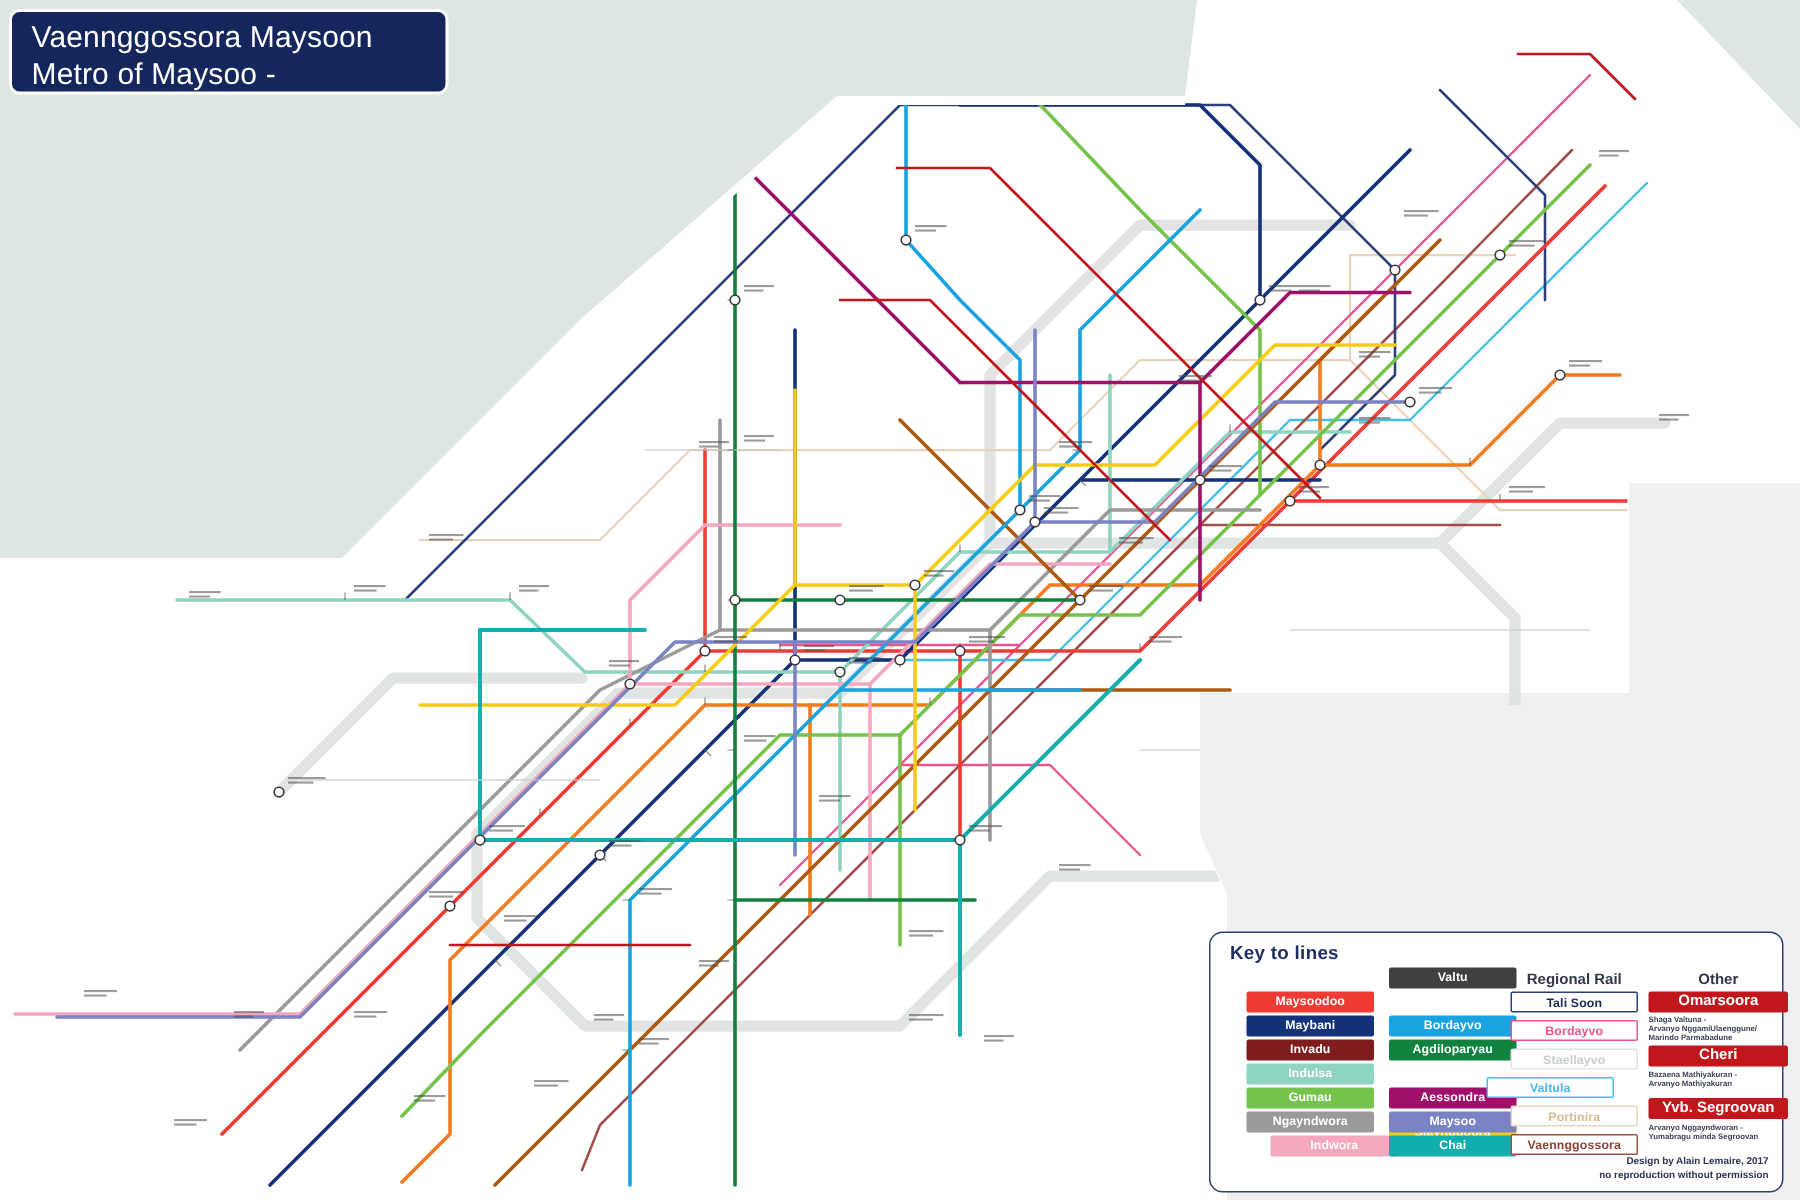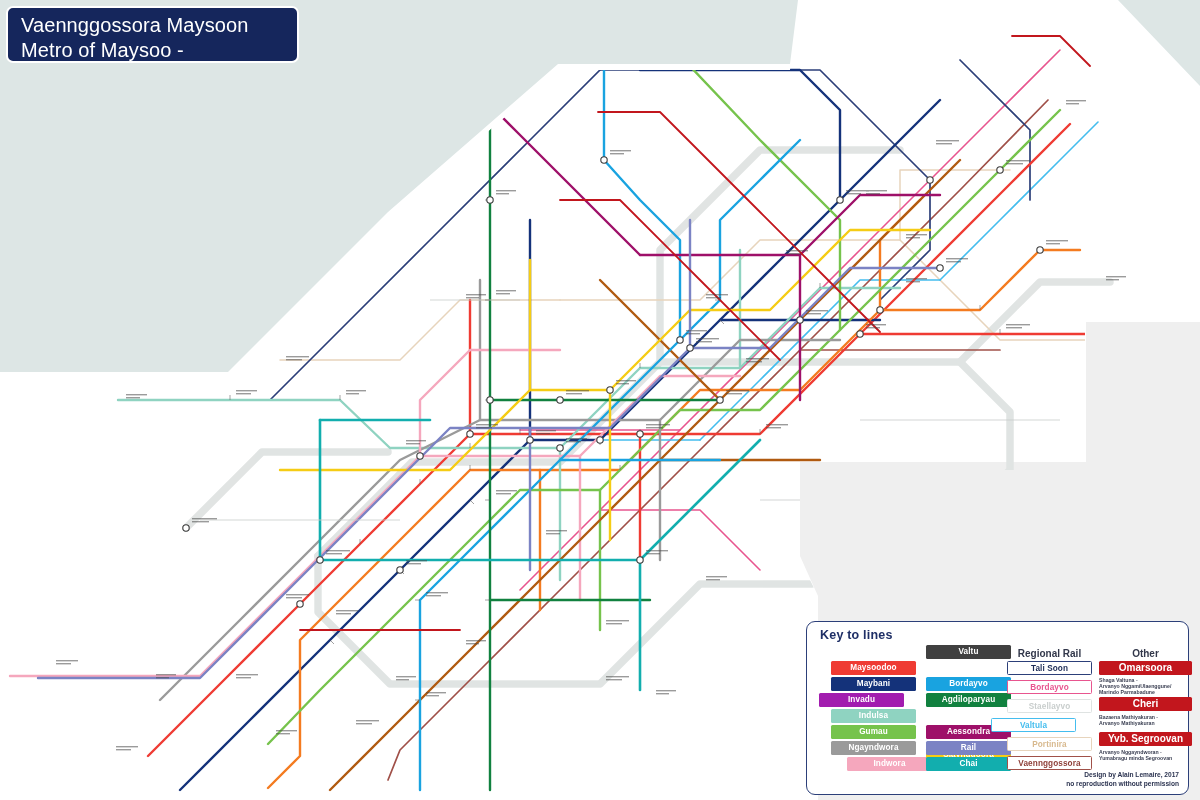--- a/index.html
+++ b/index.html
@@ -386,32 +386,32 @@
 
   <div id="legend">
     <div id="legend-title">Key to lines</div>
 
     <div class="col-head" style="left:58px;top:26px;width:180px;">Metro</div>
     <div class="col-head" style="left:196px;top:26px;width:93px;">Regional Rail</div>
     <div class="col-head" style="left:292px;top:26px;width:93px;">Other</div>
 
     <div class="swatch" style="left:24px;top:39px;background:#ef3b33;">Maysoodoo</div>
     <div class="swatch" style="left:24px;top:55px;background:#14327a;">Maybani</div>
-    <div class="swatch" style="left:12px;top:71px;background:#a21caf;">Invadu</div>
+    <div class="swatch" style="left:24px;top:71px;background:#7f1d1d;">Invadu</div>
     <div class="swatch" style="left:24px;top:87px;background:#8fd3c1;">Indulsa</div>
     <div class="swatch" style="left:24px;top:103px;background:#76c34c;">Gumau</div>
     <div class="swatch" style="left:24px;top:119px;background:#9a9a9a;">Ngayndwora</div>
     <div class="swatch" style="left:24px;top:135px;background:#f5a7bd;margin-left:16px;">Indwora</div>
 
     <div class="swatch" style="left:119px;top:23px;background:#404040;">Valtu</div>
     <div class="swatch" style="left:119px;top:55px;background:#19a3e0;">Bordayvo</div>
     <div class="swatch" style="left:119px;top:71px;background:#11813f;">Agdiloparyau</div>
     <div class="swatch" style="left:119px;top:87px;background:#f5cc14;margin-top:39px;">Slayngdoora</div>
     <div class="swatch" style="left:119px;top:103px;background:#9e1069;">Aessondra</div>
-    <div class="swatch" style="left:119px;top:119px;background:#7b83c4;">Rail</div>
+    <div class="swatch" style="left:119px;top:119px;background:#7b83c4;">Maysoo</div>
     <div class="swatch" style="left:119px;top:135px;background:#12aeae;">Chai</div>
 
     <div class="swatch outline" style="left:200px;top:39px;border-color:#2c3f79;color:#1b2a55;">Tali Soon</div>
     <div class="swatch outline" style="left:200px;top:58px;border-color:#e8558f;color:#e8558f;">Bordayvo</div>
     <div class="swatch outline" style="left:200px;top:77px;border-color:#dfe3e2;color:#c9cecd;">Staellayvo</div>
     <div class="swatch outline" style="left:184px;top:96px;border-color:#44bdee;color:#44bdee;">Valtula</div>
     <div class="swatch outline" style="left:200px;top:115px;border-color:#e7d4bc;color:#d8b98e;">Portinira</div>
     <div class="swatch outline" style="left:200px;top:134px;border-color:#a05048;color:#8e3f38;">Vaennggossora</div>
 
     <div class="other-swatch" style="left:292px;top:39px;background:#c2161d;">Omarsoora</div>

